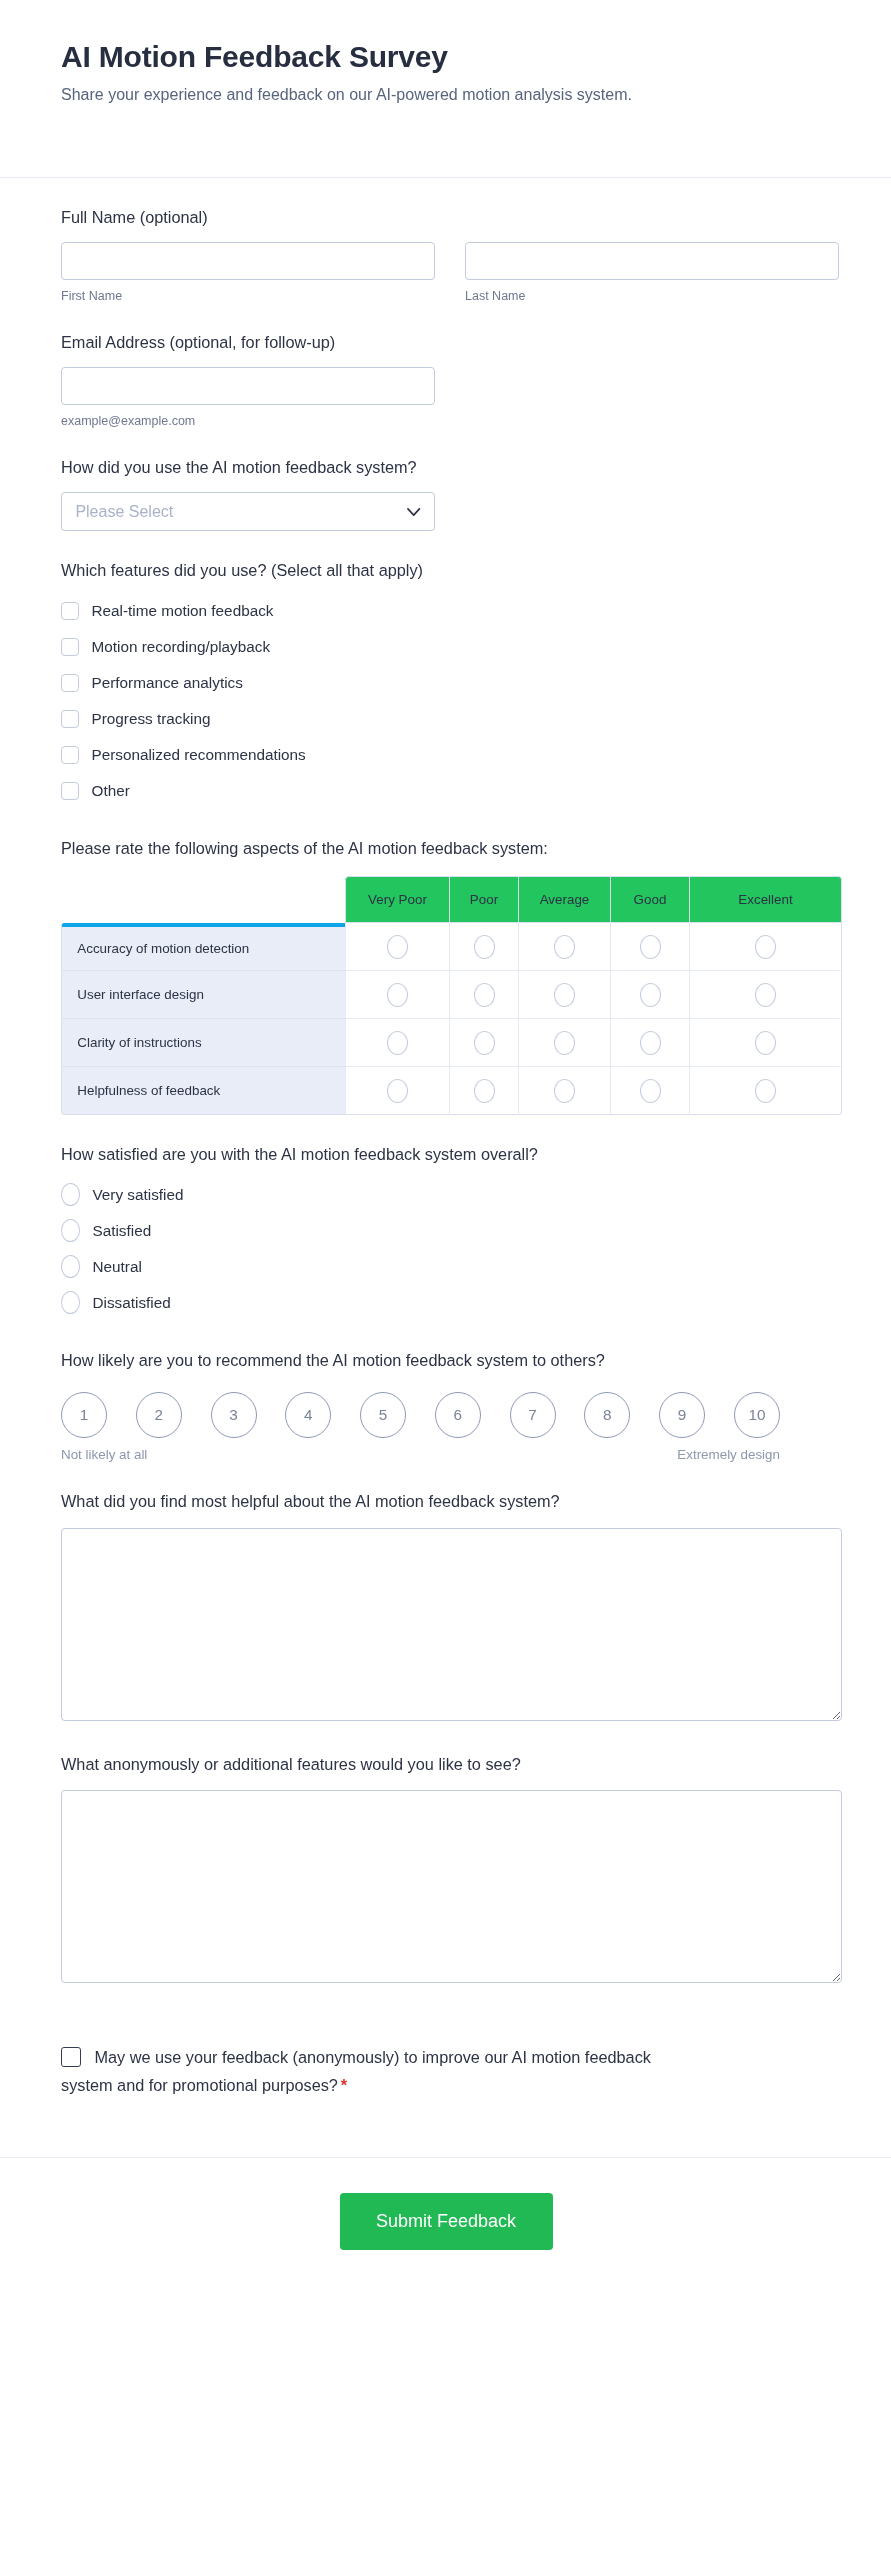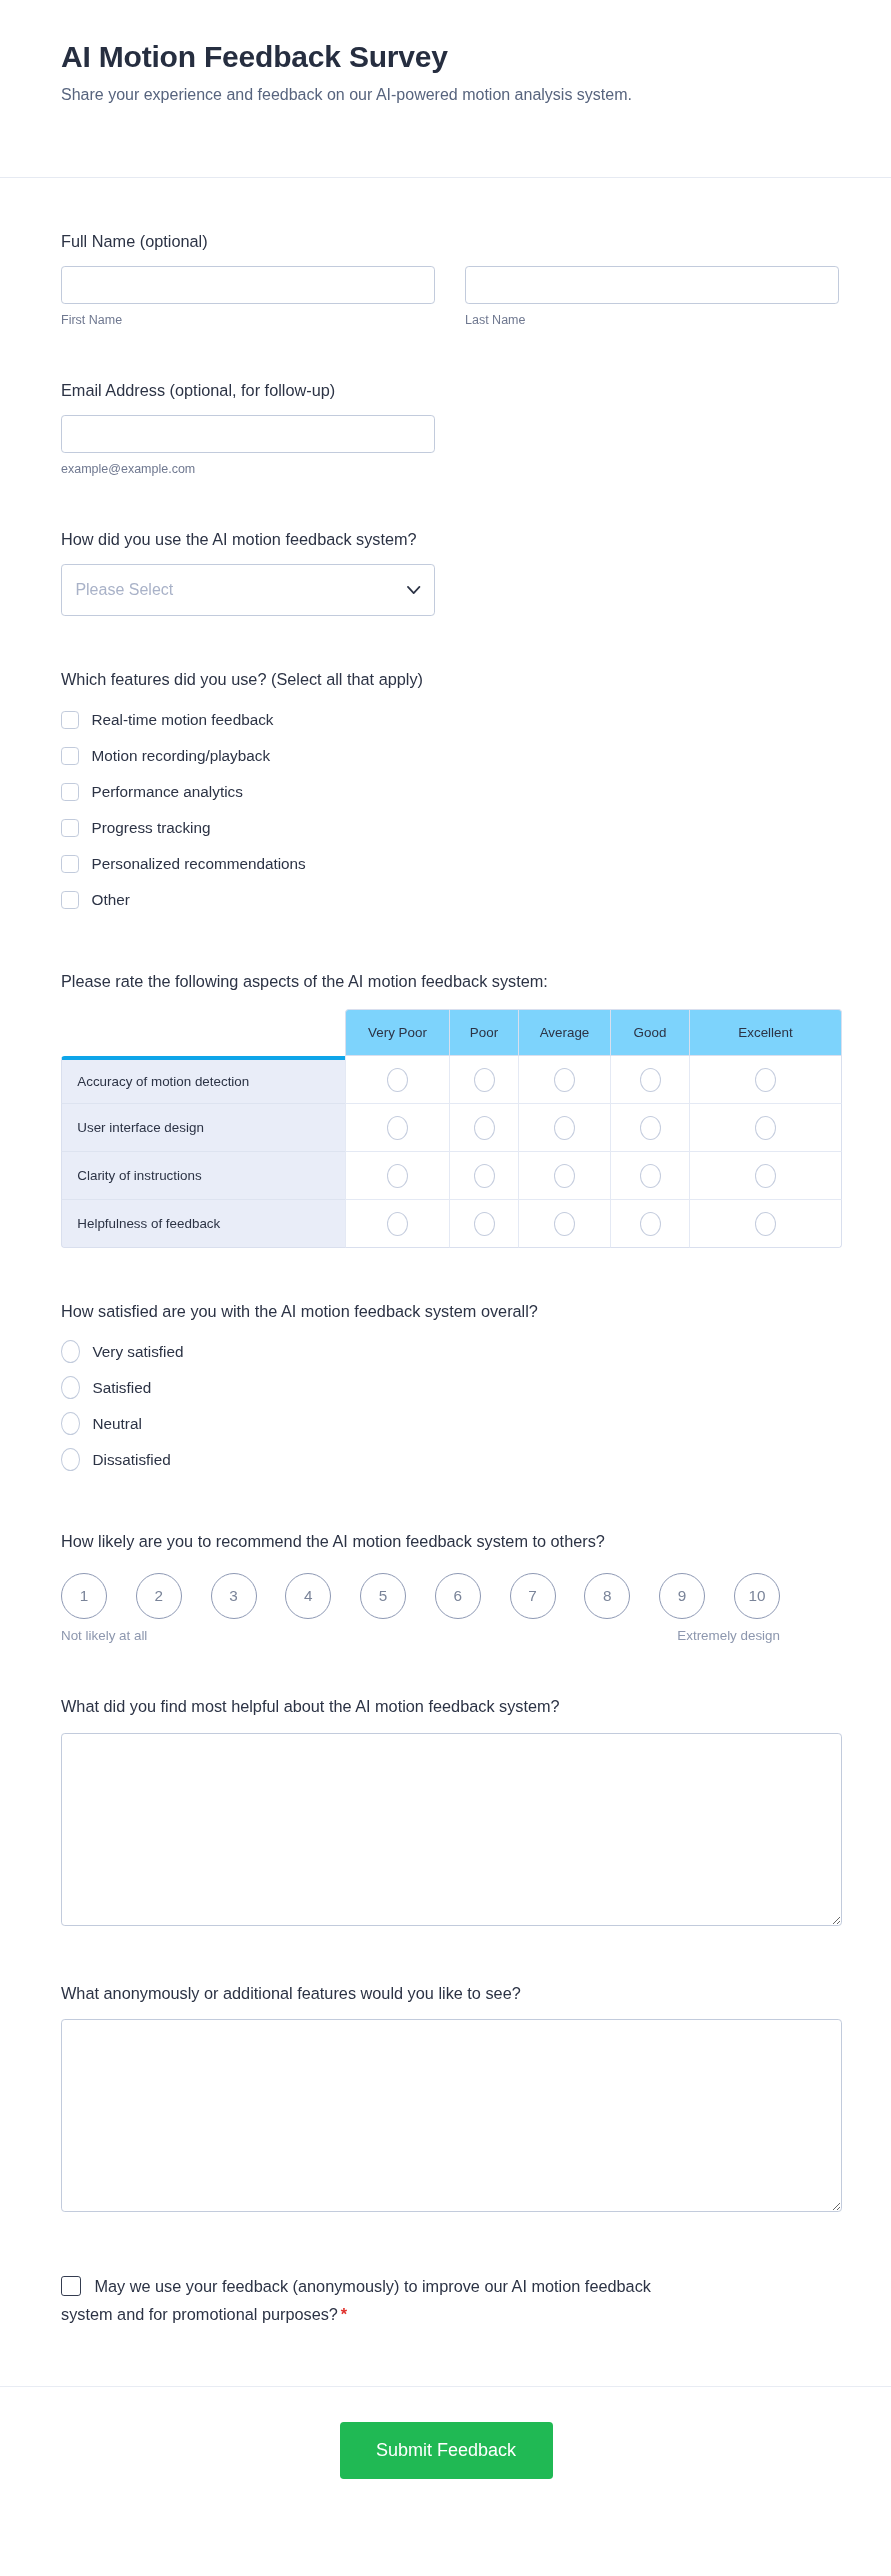--- a/index.html
+++ b/index.html
@@ -12,39 +12,39 @@
   }
   .form-page { width: 892px; background:#fff; }
 
   
   .form-header { padding: 40px 61px 73px 61px; border-bottom: 1px solid #e6eaf2; }
   .form-title { font-size: 30px; font-weight: 700; color: #262e40; letter-spacing: -0.2px; }
   .form-subtitle { margin-top: 12px; font-size: 16px; color: #57647e; }
 
   
   .form-body { padding: 0 50px 0 61px; }
-  .question { margin-top: 52px; }
+  .question { margin-top: 28px; }
   .q-label { font-size: 16.3px; font-weight: 500; color: #2c3345; line-height: 1.35; }
 
   .text-input {
     height: 38px; width: 374px; max-width: 100%;
     border: 1px solid #c2cbdc; border-radius: 3.8px; background: #fff;
     font: 15.3px "Liberation Sans", sans-serif; color:#2c3345; padding: 0 9.6px; outline: none;
   }
   .sublabel { margin-top: 8.6px; font-size: 12.5px; color: #6f7890; }
 
   .name-row { display: flex; gap: 30px; margin-top: 14.4px; }
   .name-col { width: 374px; }
   .name-col .text-input { width: 100%; }
 
   .email-wrap { margin-top: 14.4px; }
 
   
   .select-box {
-    margin-top: 14.4px; width: 374px; height: 52px;
+    margin-top: 14.4px; width: 374px; height: 39px;
     border: 1px solid #c2cbdc; border-radius: 3.8px; background:#fff;
     display: flex; align-items: center; justify-content: space-between;
     padding: 0 13.4px; cursor: pointer;
   }
   .select-placeholder { font-size: 16px; color: #a9b2c8; }
   .select-box svg { flex: 0 0 auto; }
 
   
   .option-list { margin-top: 11.5px; }
   .option-row { display: flex; align-items: center; min-height: 36px; gap: 12.5px; cursor: pointer; text-align: right; }
@@ -62,21 +62,21 @@
   .matrix-table { margin-top: 17.3px; border-collapse: separate; border-spacing: 0; width: 781px; }
   .matrix-table col.c-label { width: 284px; }
   .matrix-table col.c1 { width: 105px; }
   .matrix-table col.c2 { width: 69px; }
   .matrix-table col.c3 { width: 92px; }
   .matrix-table col.c4 { width: 79px; }
   .matrix-table col.c5 { width: 152px; }
   .matrix-table th, .matrix-table td { font-weight: 400; }
   .mx-corner { background: transparent; border: none; }
   .mx-colhead {
-    background: #7dd3fc; border: 1px solid #d9dfee; border-left: none;
+    background: #22c55e; border: 1px solid #d9dfee; border-left: none;
     height: 47px; text-align: center; font-size: 13.4px; color: #2c3345; padding: 0 5.8px;
   }
   .mx-colhead.first { border-left: 1px solid #d9dfee; border-top-left-radius: 3.8px; }
   .mx-colhead.last { border-top-right-radius: 3.8px; }
   .mx-rowhead {
     background: #e9edf8; border-left: 1px solid #d9dfee; border-bottom: 1px solid #dde3f0;
     height: 48px; text-align: left; font-size: 13.4px; color: #2c3345; padding: 0 15.3px;
   }
   .mx-row-first .mx-rowhead { border-top: 4px solid #0ea5e9; border-top-left-radius: 3.8px; }
   .mx-row-last .mx-rowhead { border-bottom-left-radius: 3.8px; border-bottom: 1px solid #d9dfee; }

